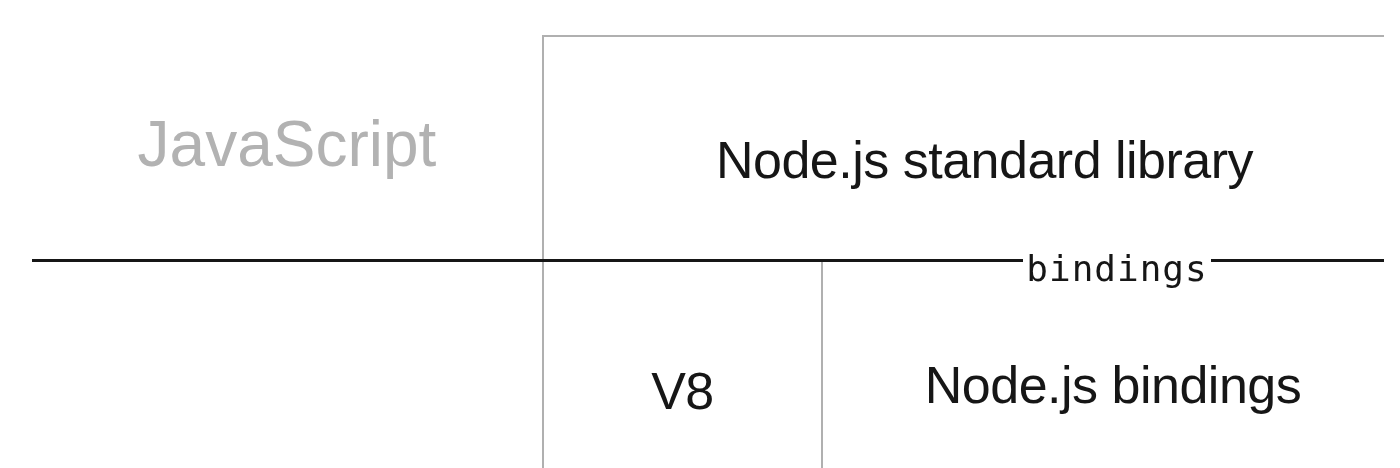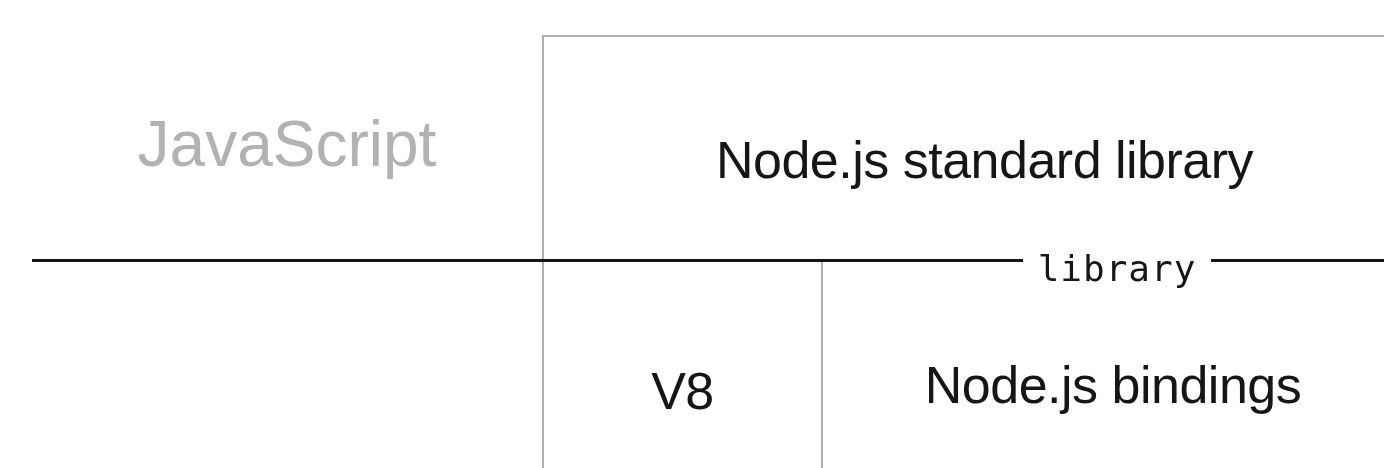--- a/index.html
+++ b/index.html
@@ -97,21 +97,21 @@
 
   <div class="abs arch-box"></div>
 
   <div class="abs center top-cell">
     <span class="cell-label">Node.js standard library</span>
   </div>
 
   <div class="abs process-line"></div>
 
   <div class="abs center process-label-box">
-    <span class="process-label-text">library</span>
+    <span class="process-label-text">bindings</span>
   </div>
 
   <div class="abs center v8-cell">
     <span class="cell-label">V8</span>
   </div>
 
   <div class="abs cell-divider"></div>
 
   <div class="abs center bindings-cell">
     <span class="cell-label">Node.js bindings</span>

